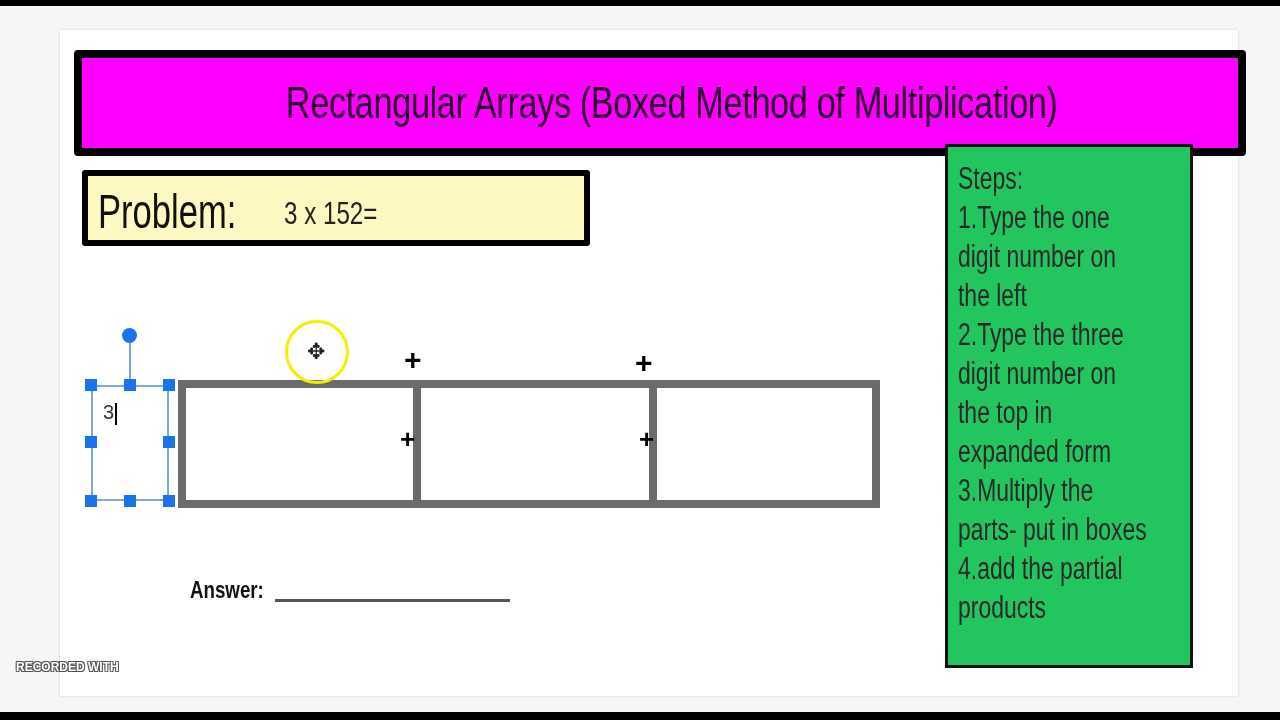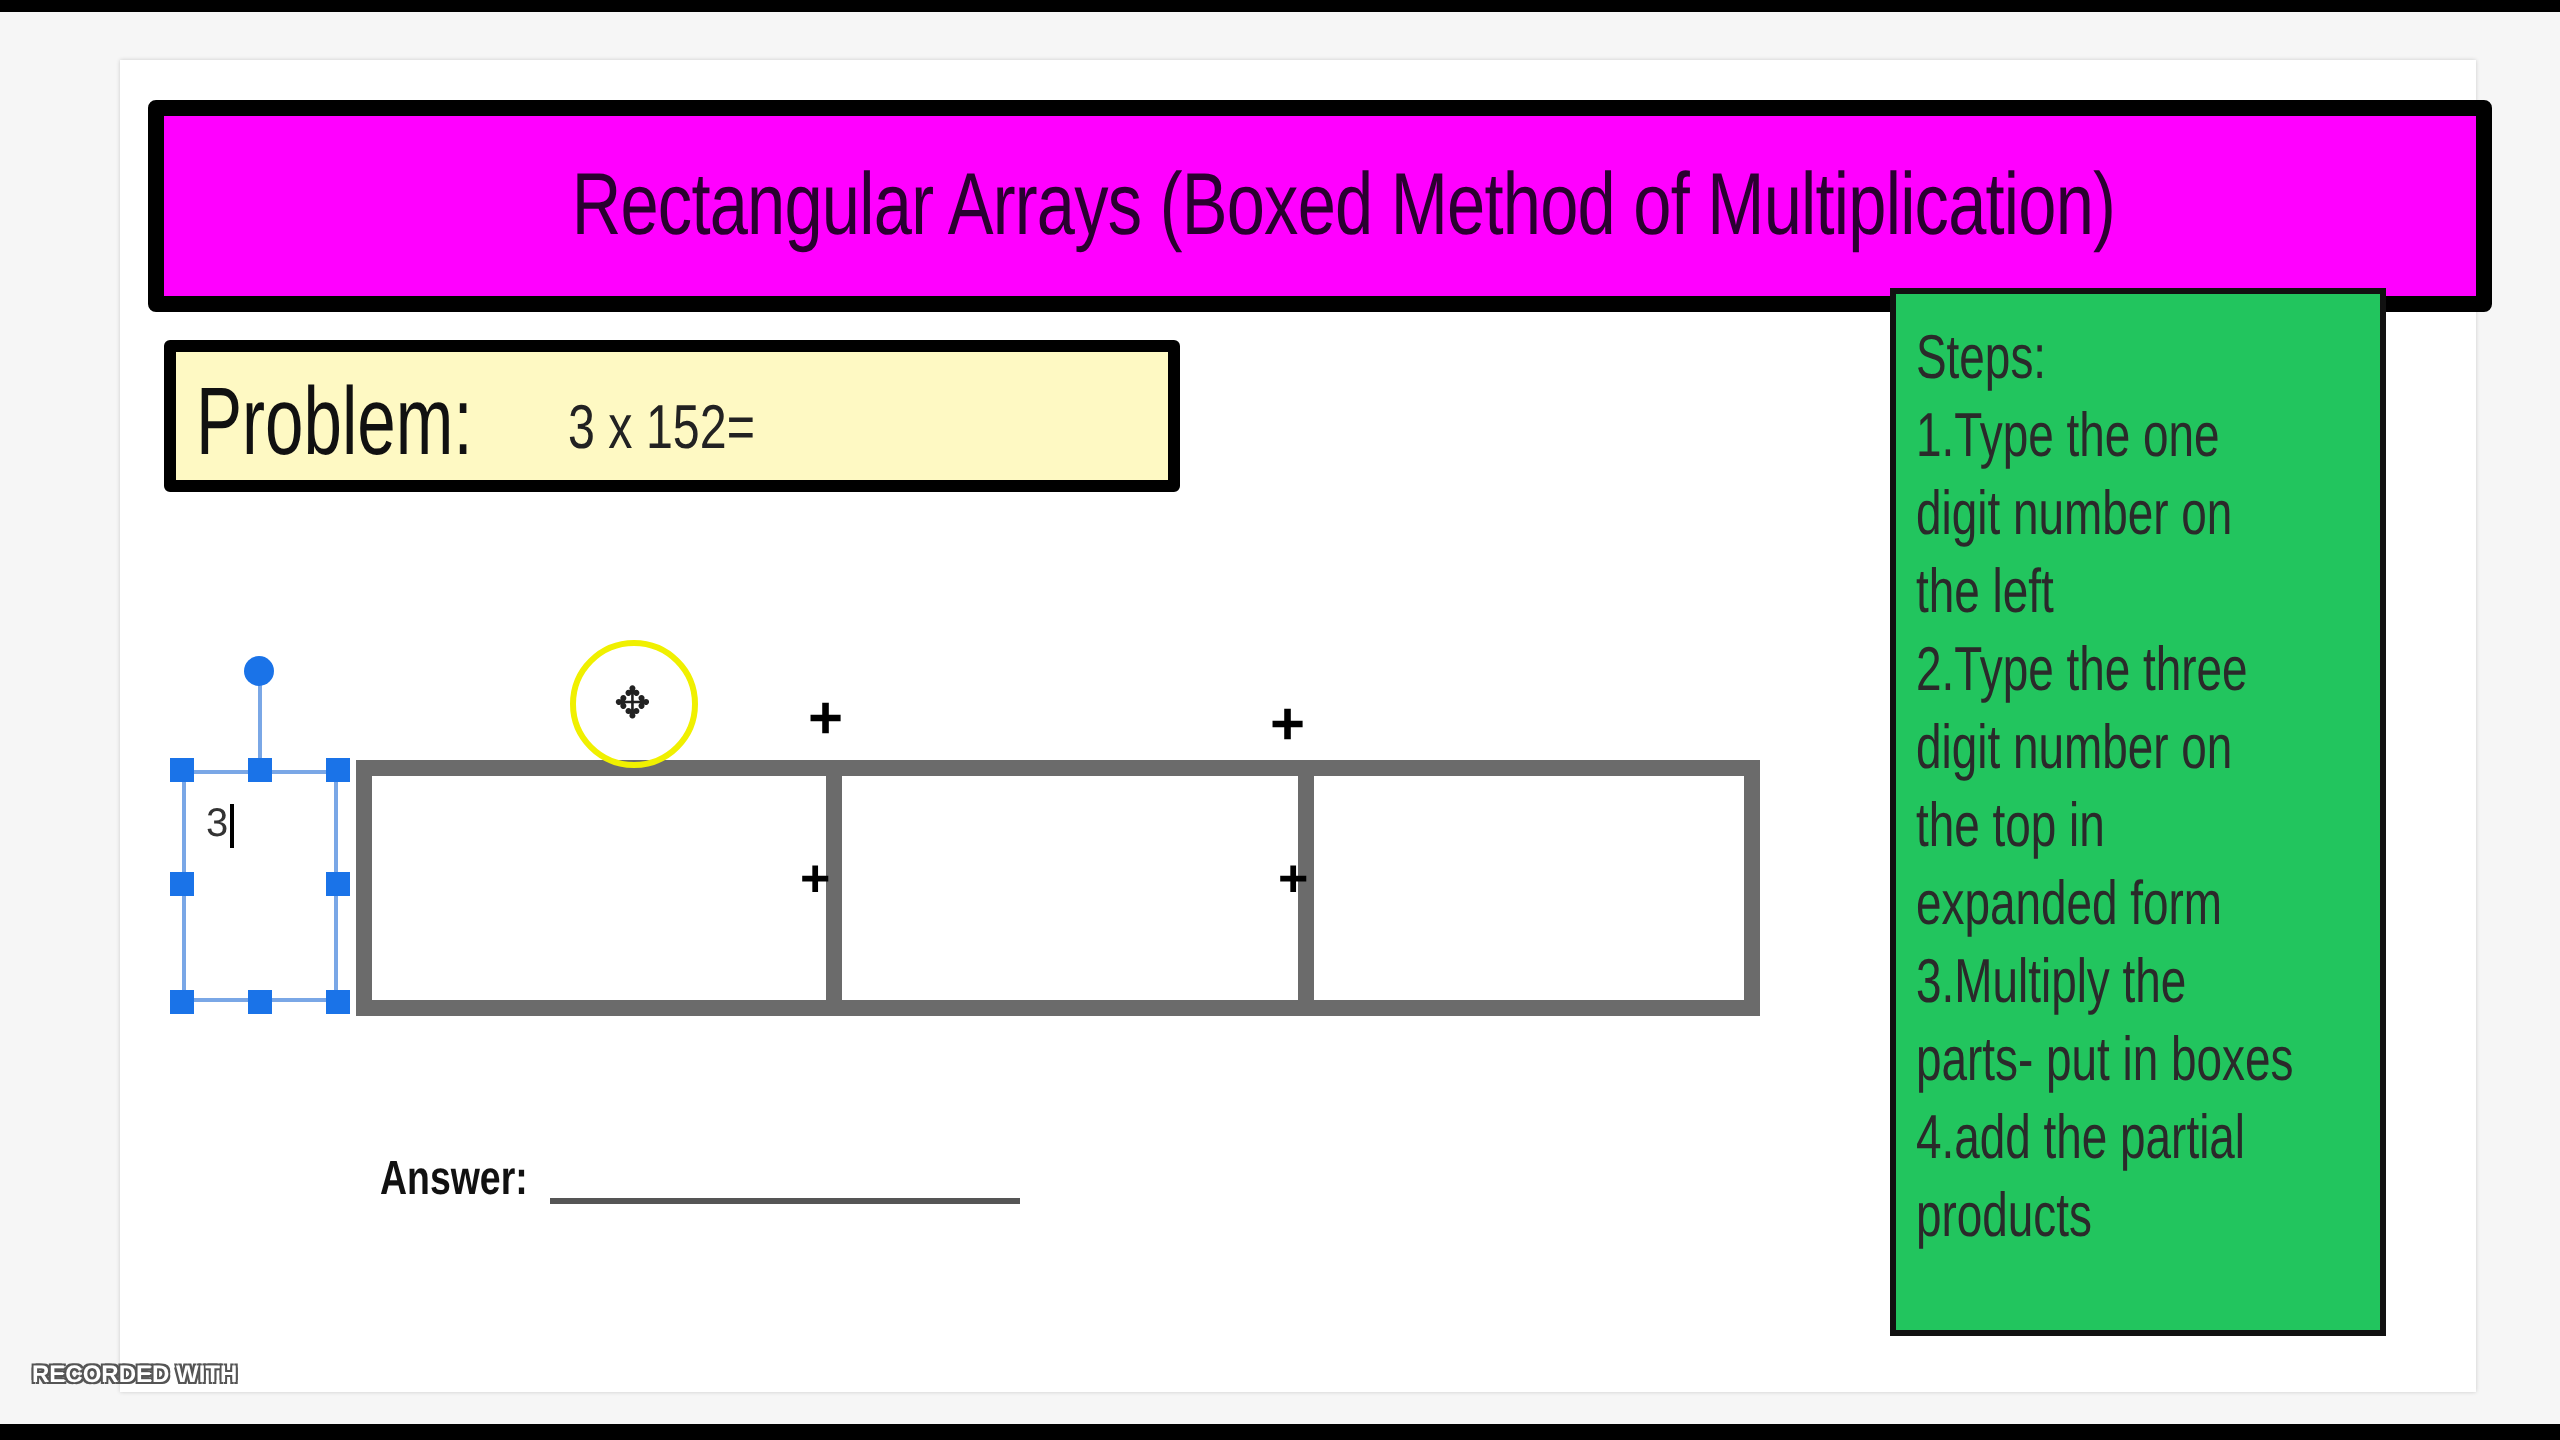--- a/index.html
+++ b/index.html
@@ -70,21 +70,20 @@
   .answer-line { position:absolute; left:275px; top:599px; width:235px; height:3px; background:#555; }
   .cursor-ring {
     position:absolute; left:285px; top:320px; width:64px; height:64px; border-radius:50%;
     border:3px solid #f0f000; box-sizing:border-box;
   }
   .move-cursor { position:absolute; left:307px; top:341px; font-size:22px; color:#222; line-height:22px; }
   .watermark { position:absolute; left:16px; top:660px; color:#fff; }
   .wm-small {
     font-size:12px; font-weight:bold; letter-spacing:0px;
     text-shadow:-1px -1px 0 #555, 1px -1px 0 #555, -1px 1px 0 #555, 1px 1px 0 #555;
-    margin-top:20px;
   }
   .wm-big {
     display:flex; align-items:center; font-size:19px; font-weight:bold; margin-top:2px;
     text-shadow:-1px -1px 0 #555, 1px -1px 0 #555, -1px 1px 0 #555, 1px 1px 0 #555;
   }
   .wm-logo {
     width:26px; height:26px; border-radius:50%; border:4px solid #4a7ea8; box-sizing:border-box;
     background:#fff; margin:0 4px; position:relative;
   }
   .wm-logo::after {

